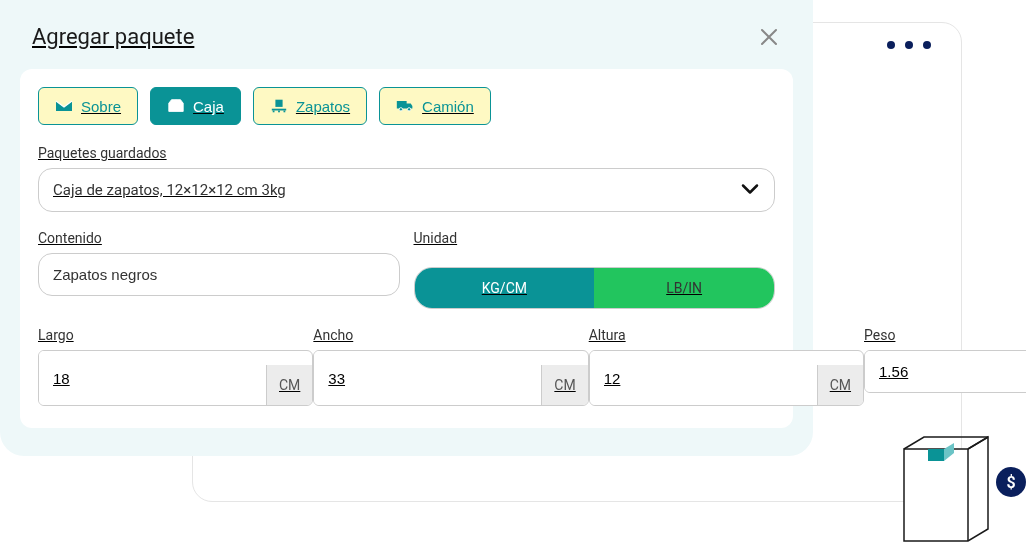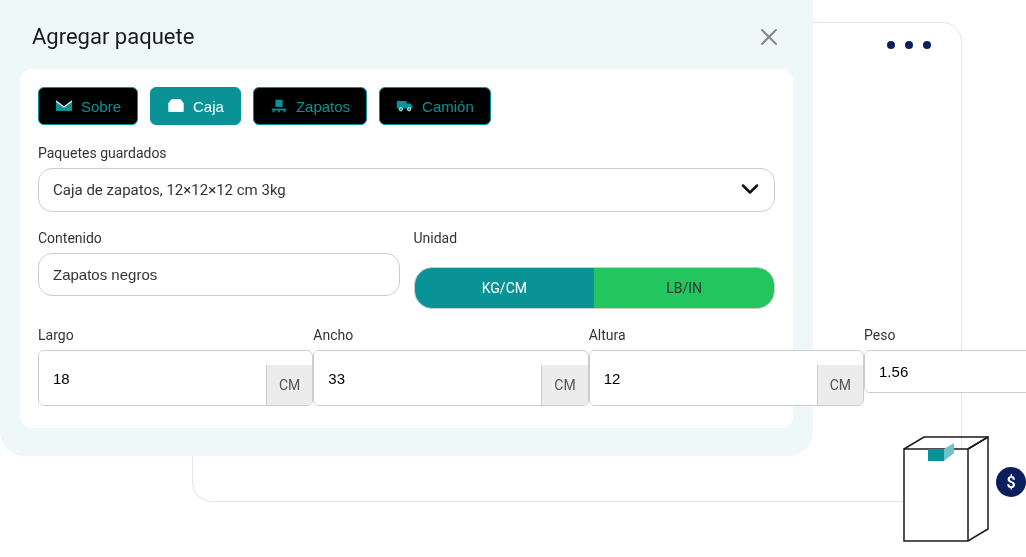--- a/index.html
+++ b/index.html
@@ -79,20 +79,21 @@
       height: 456px;
       background: #eef8f9;
       border-radius: 0 0 24px 24px;
     }
     .modal {
       position: absolute;
       top: 0;
       left: 0;
       width: 813px;
       padding: 0;
+      text-decoration: underline;
     }
     .modal-header {
       display: flex;
       justify-content: space-between;
       align-items: center;
       padding: 24px 32px 20px 32px;
     }
     .modal-title {
       font-size: 22px;
       font-weight: 400;
@@ -120,21 +121,21 @@
       gap: 12px;
       margin-bottom: 20px;
     }
     .pkg-btn {
       display: flex;
       align-items: center;
       gap: 8px;
       padding: 9px 16px;
       border: 1.5px solid #0a9396;
       border-radius: 6px;
-      background: #000000;
+      background: #fef9c3;
       color: #0a9396;
       font-size: 15px;
       font-weight: 500;
       cursor: pointer;
     }
     .pkg-btn.active {
       background: #0a9396;
       color: #fff;
     }
     .pkg-icon {

